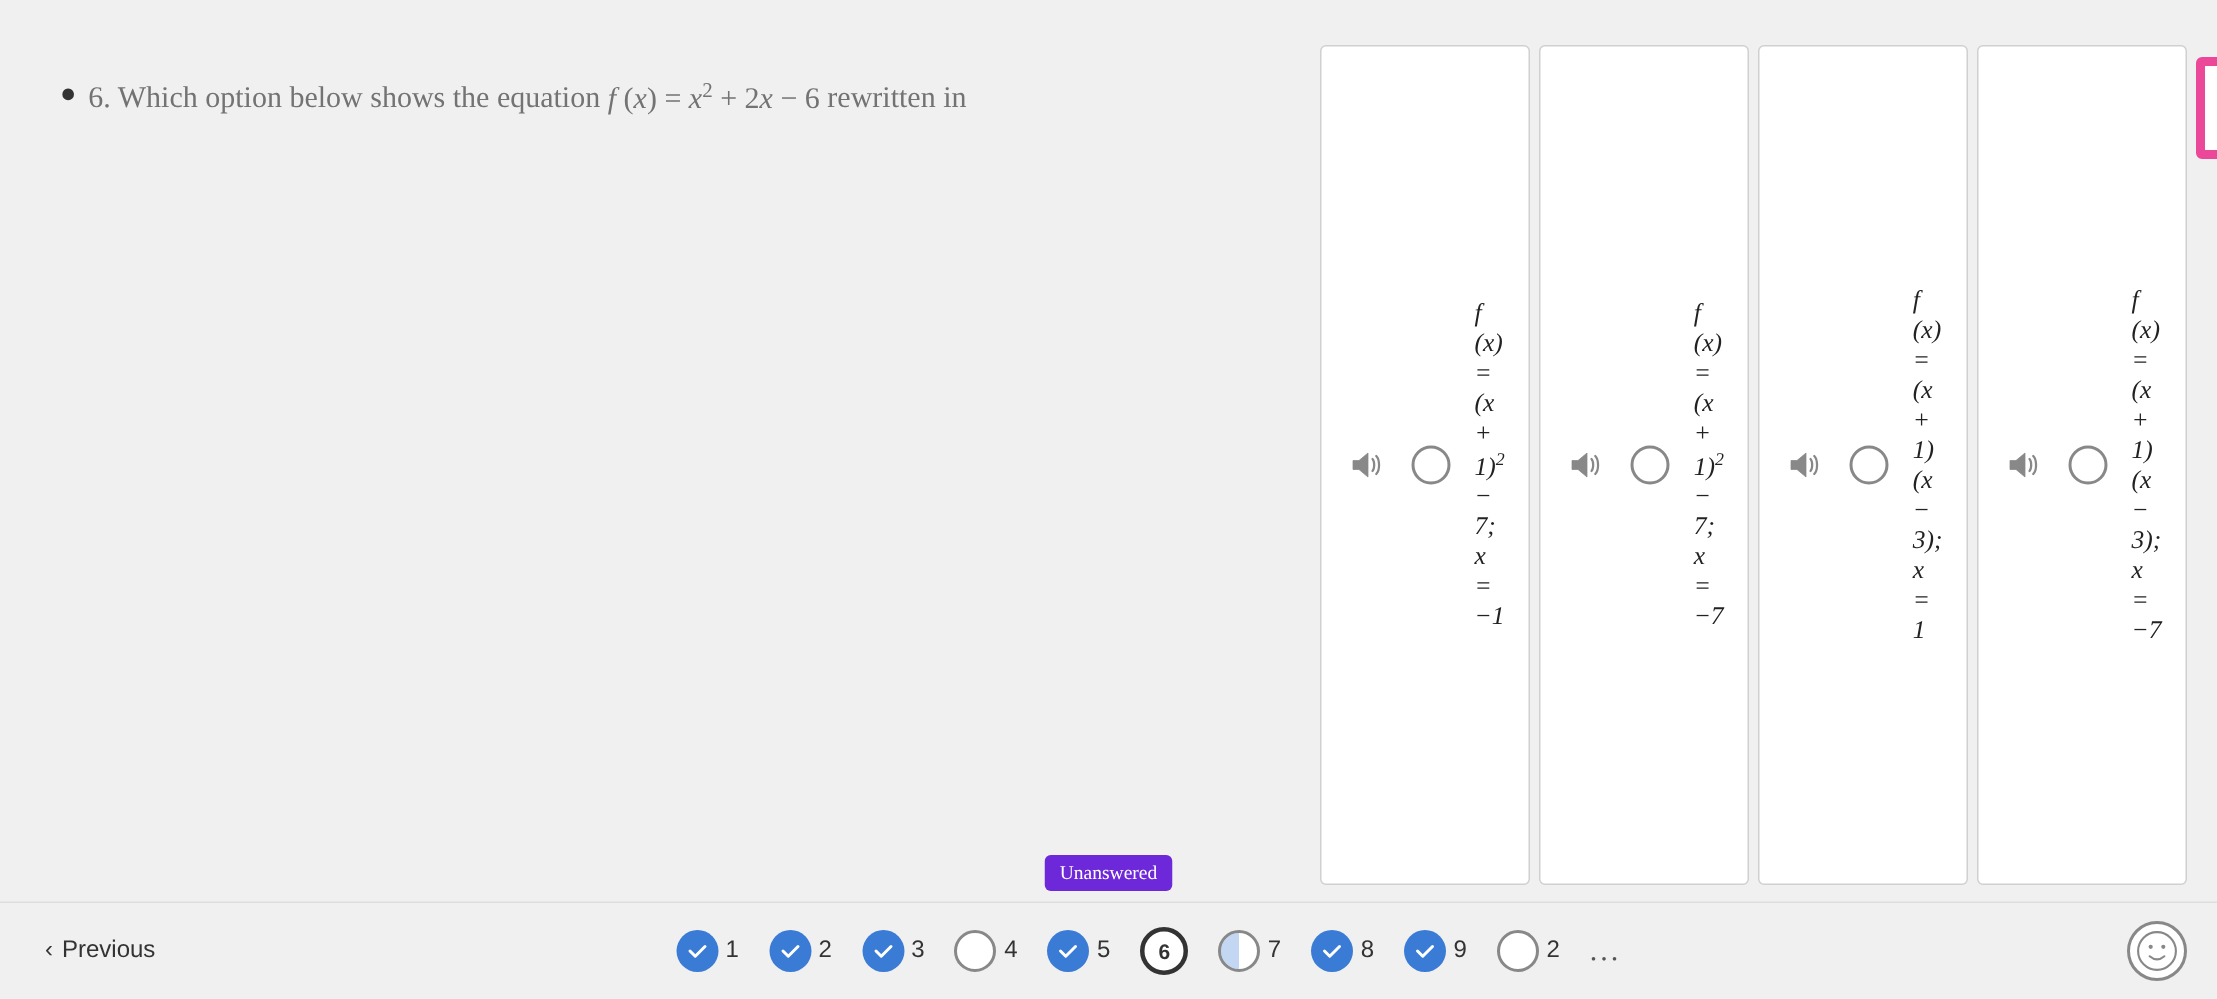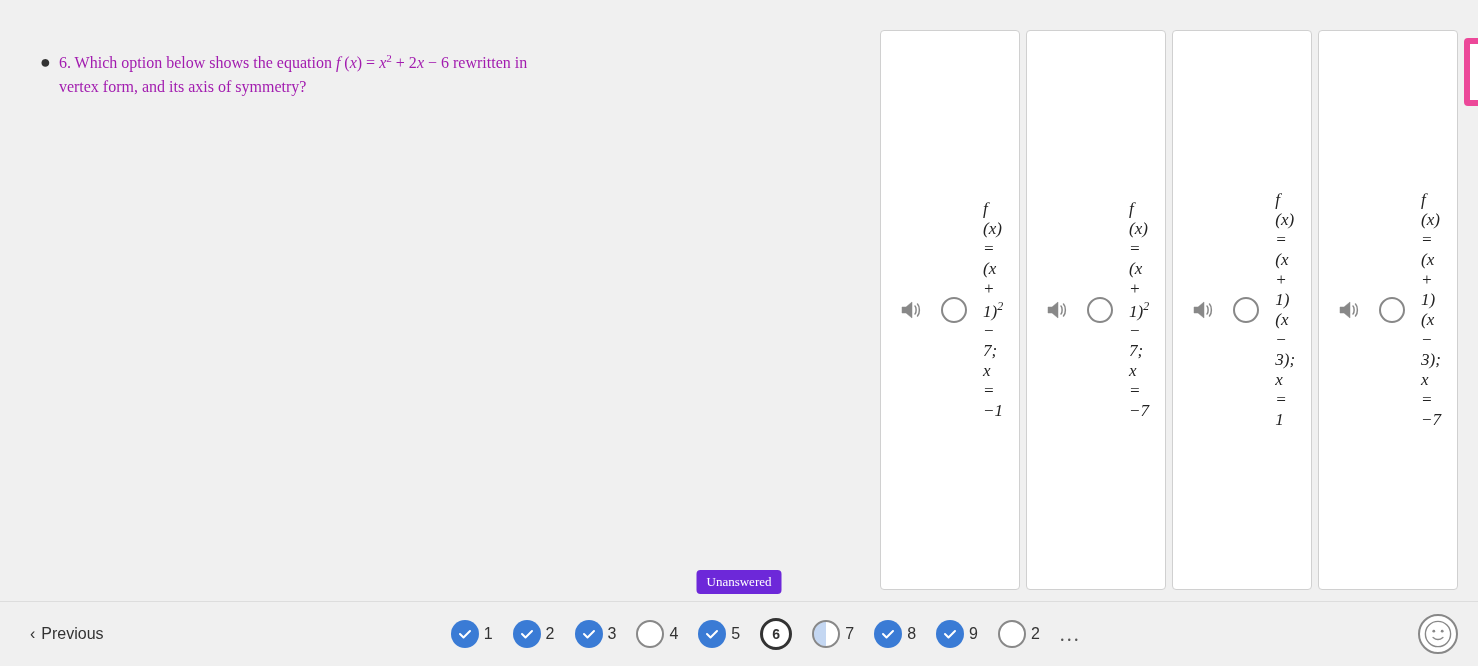--- a/index.html
+++ b/index.html
@@ -31,22 +31,22 @@
       gap: 8px;
     }
 
     .bullet {
       font-size: 18px;
       color: #333;
       margin-top: 2px;
     }
 
     .question-text {
-      font-size: 16px;
-      color: #a21caf;
+      font-size: 20px;
+      color: #737373;
       line-height: 1.5;
       max-width: 760px;
     }
 
     .answers-area {
       flex: 1;
       padding: 10px 20px 10px 10px;
       display: flex;
       flex-direction: row;
       gap: 6px;
@@ -266,21 +266,20 @@
 
   <div class="question-area">
     <div class="question-number">
       <span class="bullet">●</span>
       <div class="question-text">
         <span>6. </span>
         <span>Which option below shows the equation </span>
         <span><em>f</em> (<em>x</em>) = <em>x</em><sup>2</sup> + 2<em>x</em> − 6 </span>
         <span>rewritten in</span>
         <br>
-        <span>vertex form, and its axis of symmetry?</span>
       </div>
     </div>
   </div>
 
   <div class="answers-area">
 
     <div class="answer-option">
       <div class="speaker-icon">
         <svg class="speaker-svg" viewBox="0 0 24 20" fill="none" xmlns="http://www.w3.org/2000/svg">
           <path d="M3 7H7L13 2V18L7 13H3V7Z" fill="#888" stroke="#888" stroke-width="0.5"></path>

